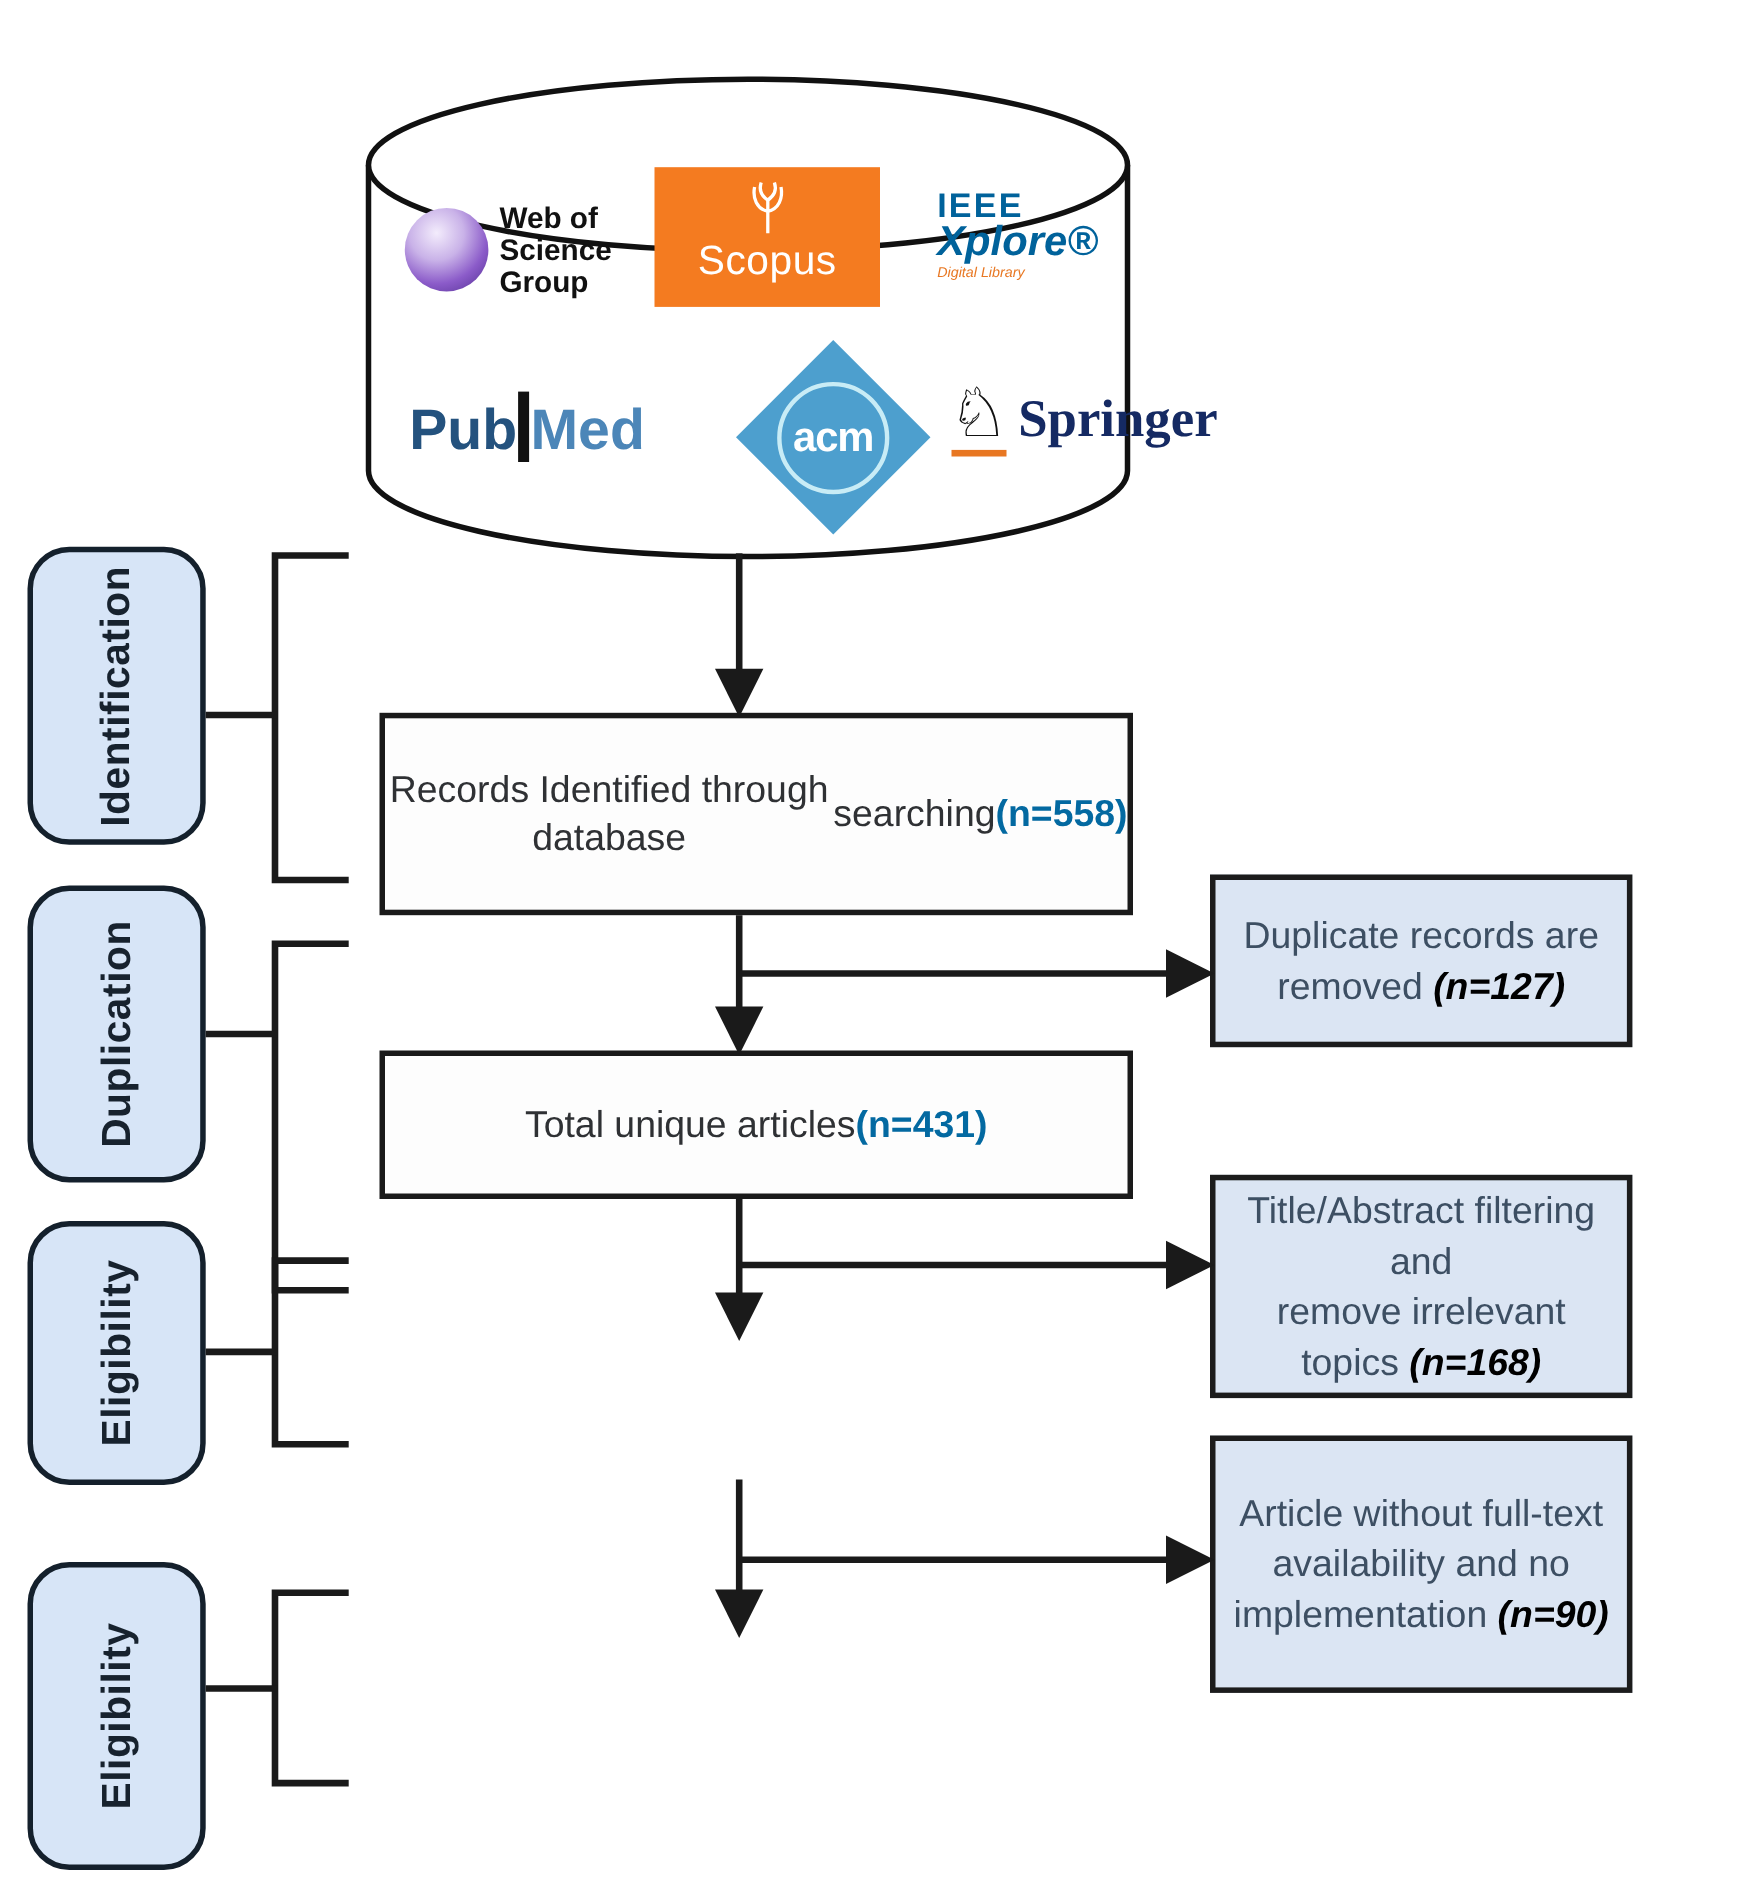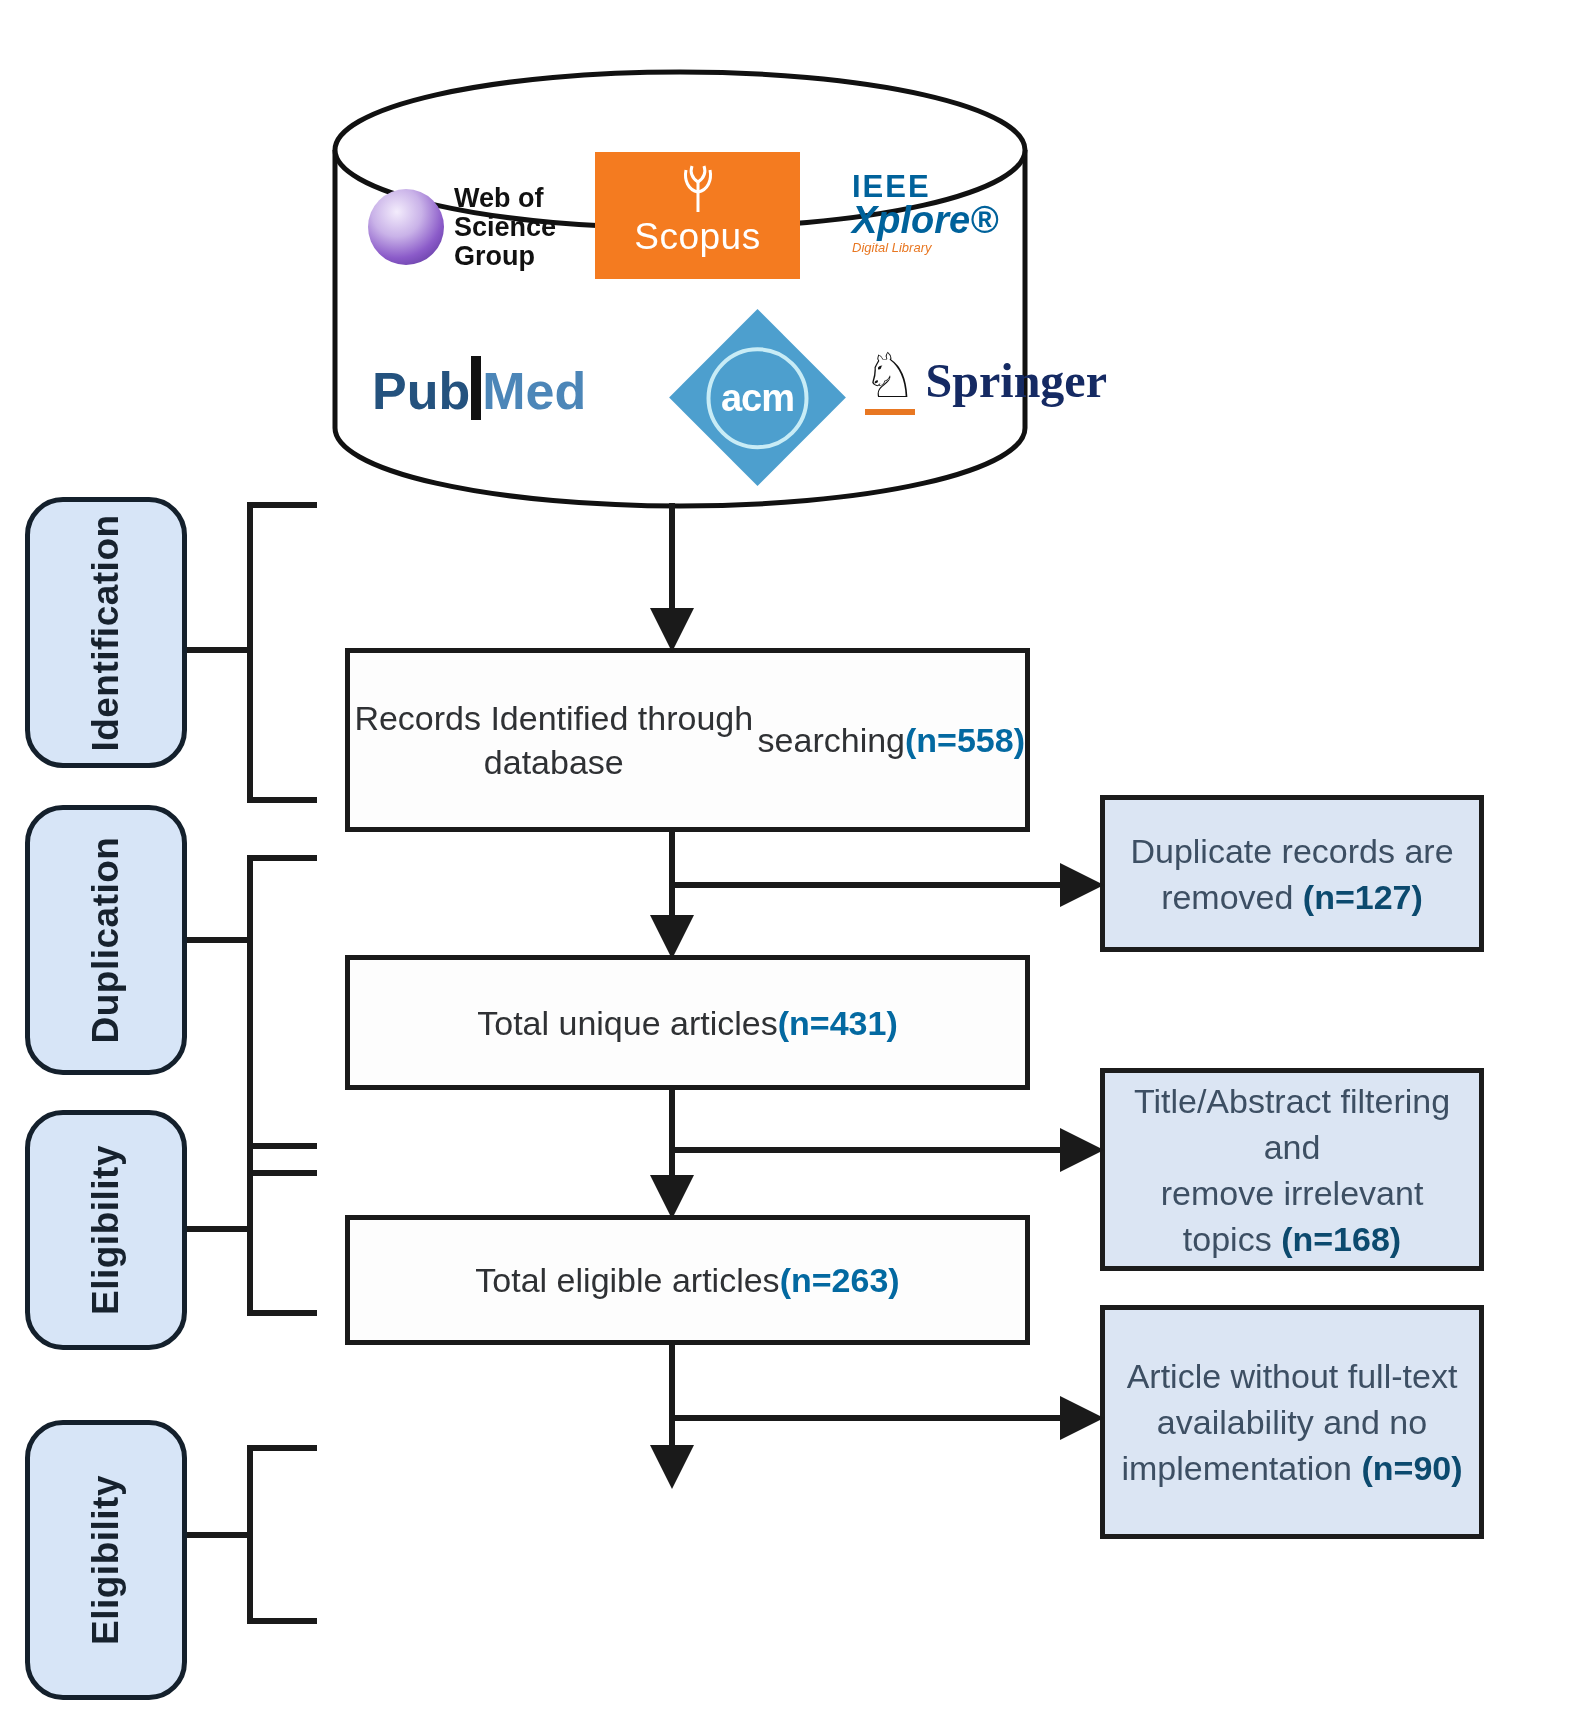--- a/index.html
+++ b/index.html
@@ -19,21 +19,21 @@
     text-align:center;color:#2f3134;font-size:34px;line-height:44px;
   }
   .flow-box .n-line{font-weight:bold;color:#0369a1;}
 
   .side-box{
     position:absolute;left:1100px;width:384px;z-index:3;
     background:#dbe5f3;border:5px solid #1c1c1c;box-sizing:border-box;
     display:flex;flex-direction:column;justify-content:center;align-items:center;
     text-align:center;color:#3d4f63;font-size:34px;line-height:46px;
   }
-  .side-box b{color:#0c4a6e;}
+  .side-box b{color:#000000;font-style:italic;}
 
   
   .stage{
     position:absolute;left:25px;width:162px;z-index:3;
     background:#d7e5f7;border:5px solid #14202c;border-radius:38px;box-sizing:border-box;
     display:flex;align-items:center;justify-content:center;
   }
   .stage span{
     transform:rotate(-90deg);white-space:nowrap;
     font-weight:bold;font-size:37px;color:#17222e;letter-spacing:.5px;
@@ -152,24 +152,20 @@
   </div>
 
   <div class="flow-box" style="top:648px;height:184px;">
     <div>Records Identified through database</div>
     <div>searching</div>
     <div class="n-line">(n=558)</div>
   </div>
   <div class="flow-box" style="top:955px;height:135px;">
     <div>Total unique articles</div>
     <div class="n-line">(n=431)</div>
-  </div>
-  <div class="flow-box" style="top:1215px;height:130px;">
-    <div>Total eligible articles</div>
-    <div class="n-line">(n=263)</div>
   </div>
 
   <div class="side-box" style="top:795px;height:157px;">
     <div>Duplicate records are</div>
     <div><span>removed </span><b>(n=127)</b></div>
   </div>
   <div class="side-box" style="top:1068px;height:203px;">
     <div>Title/Abstract filtering and</div>
     <div>remove irrelevant</div>
     <div><span>topics </span><b>(n=168)</b></div>

